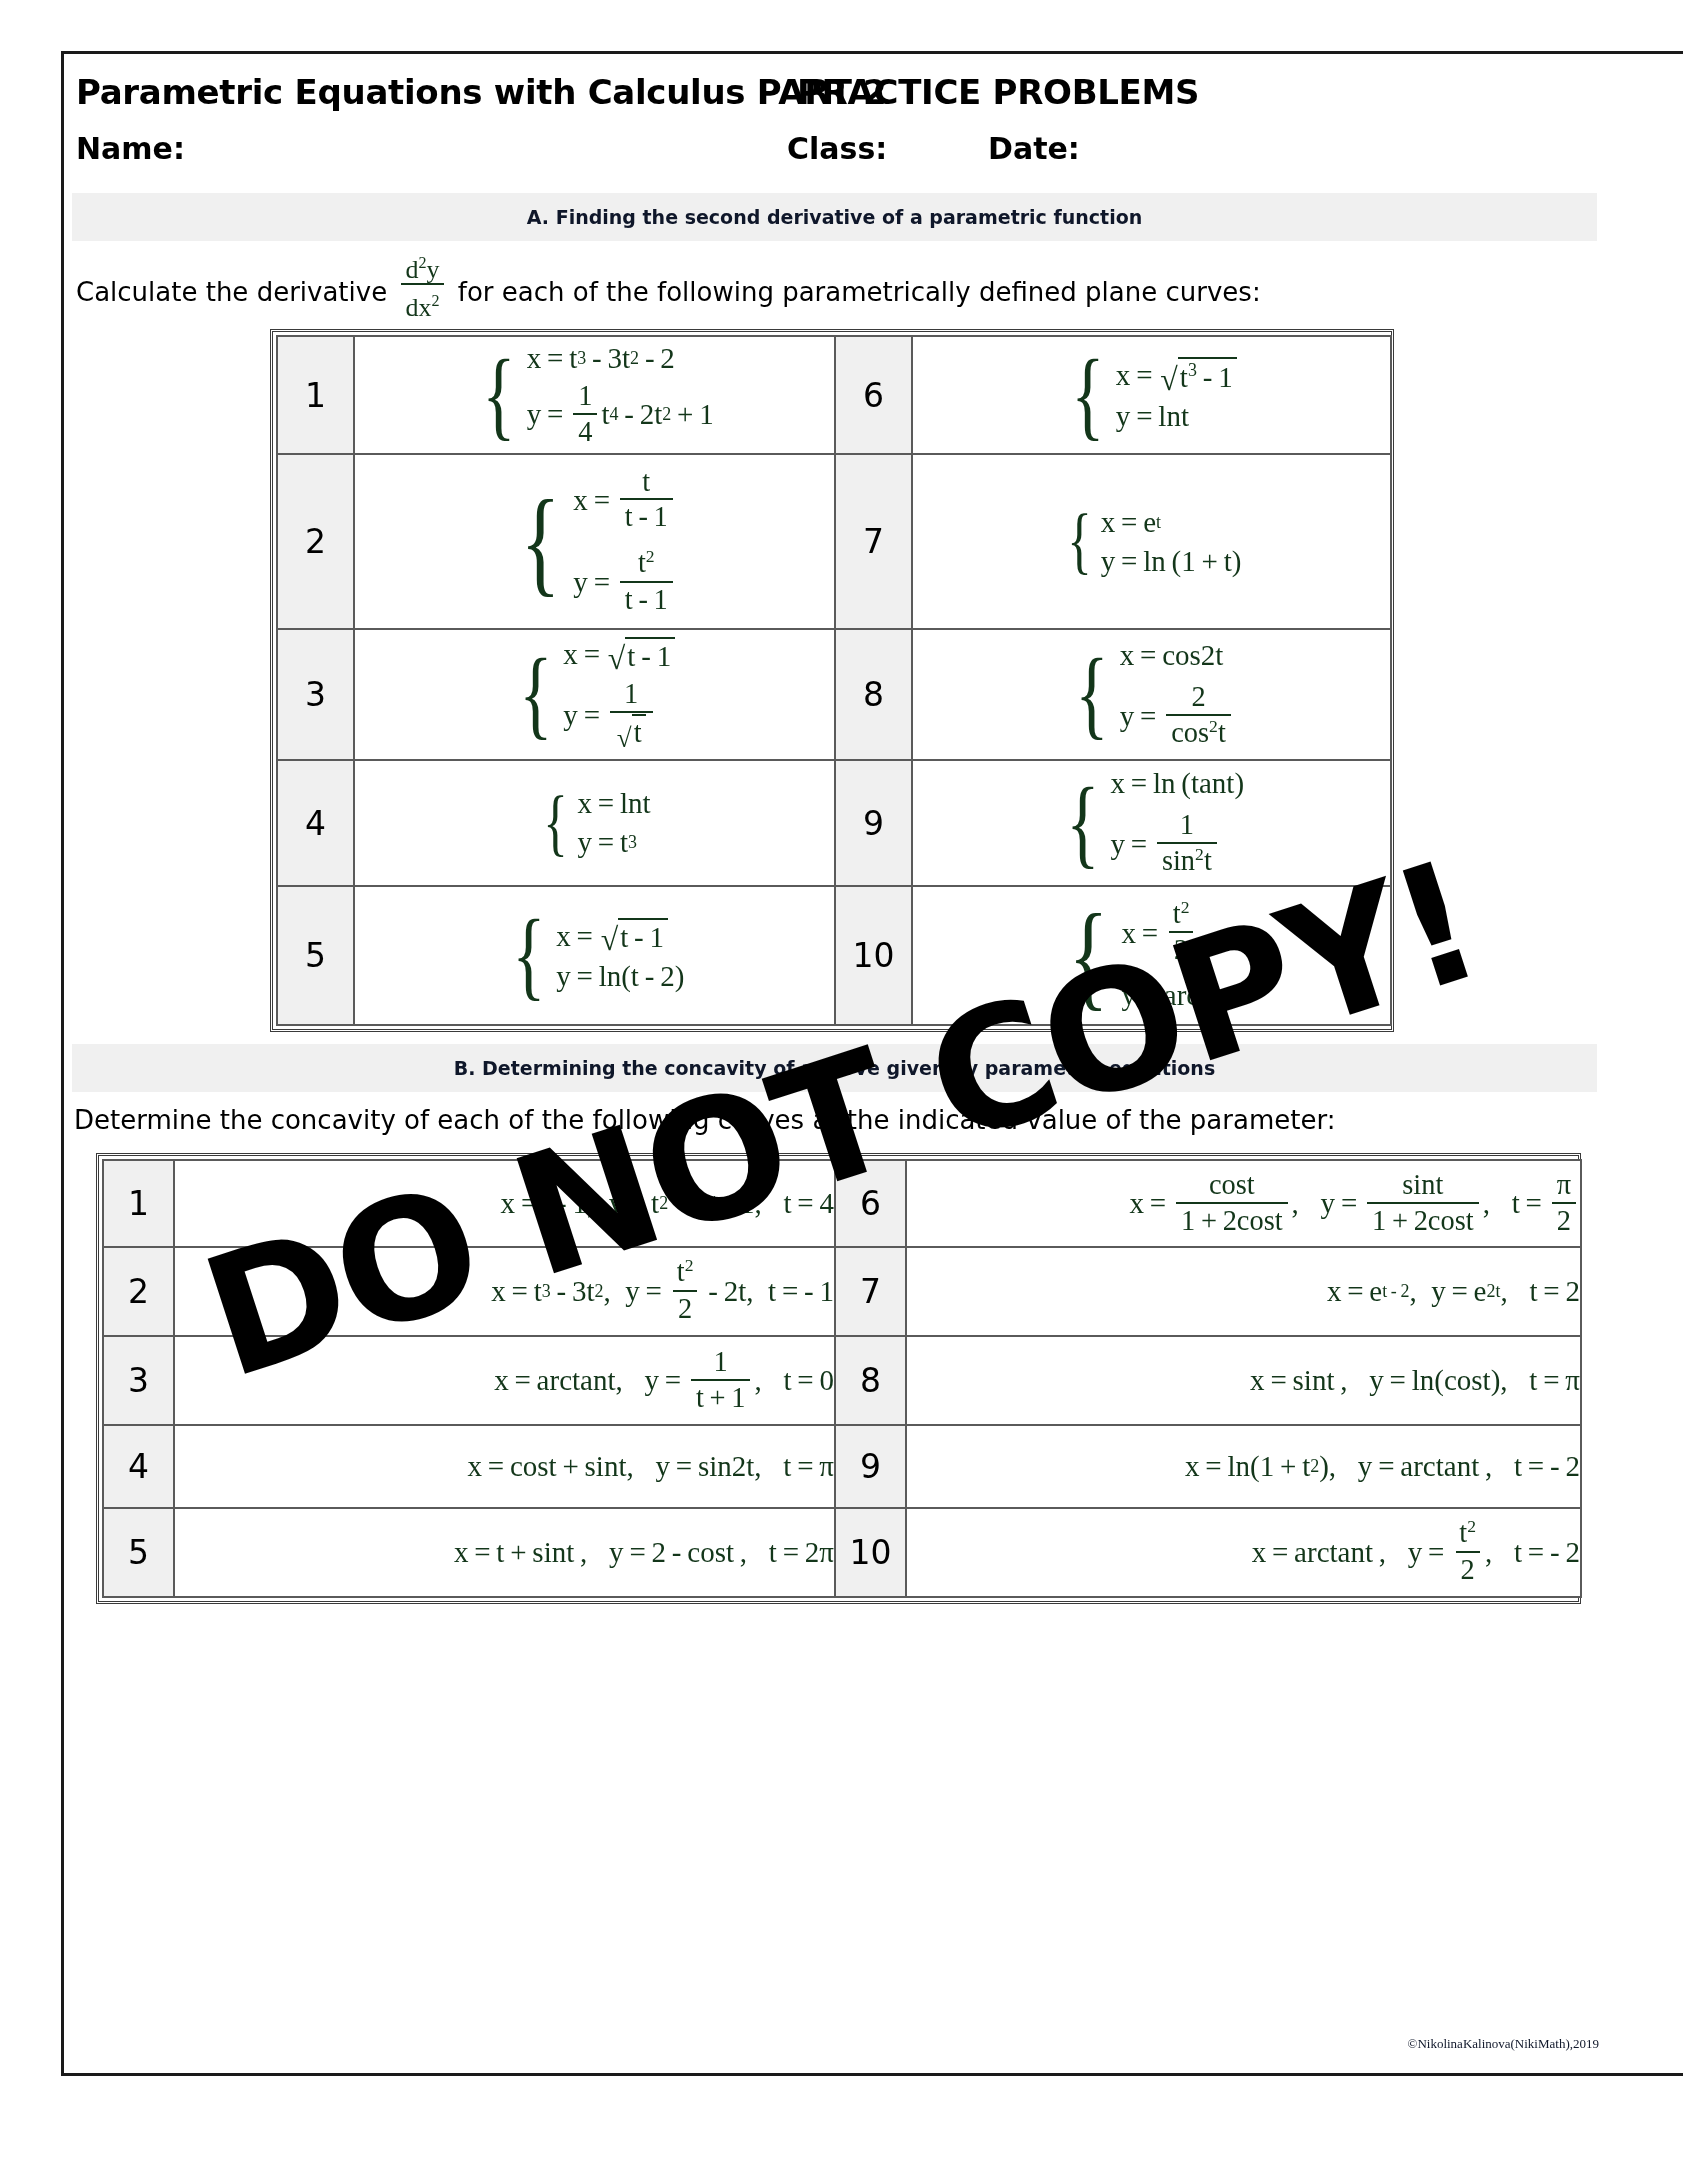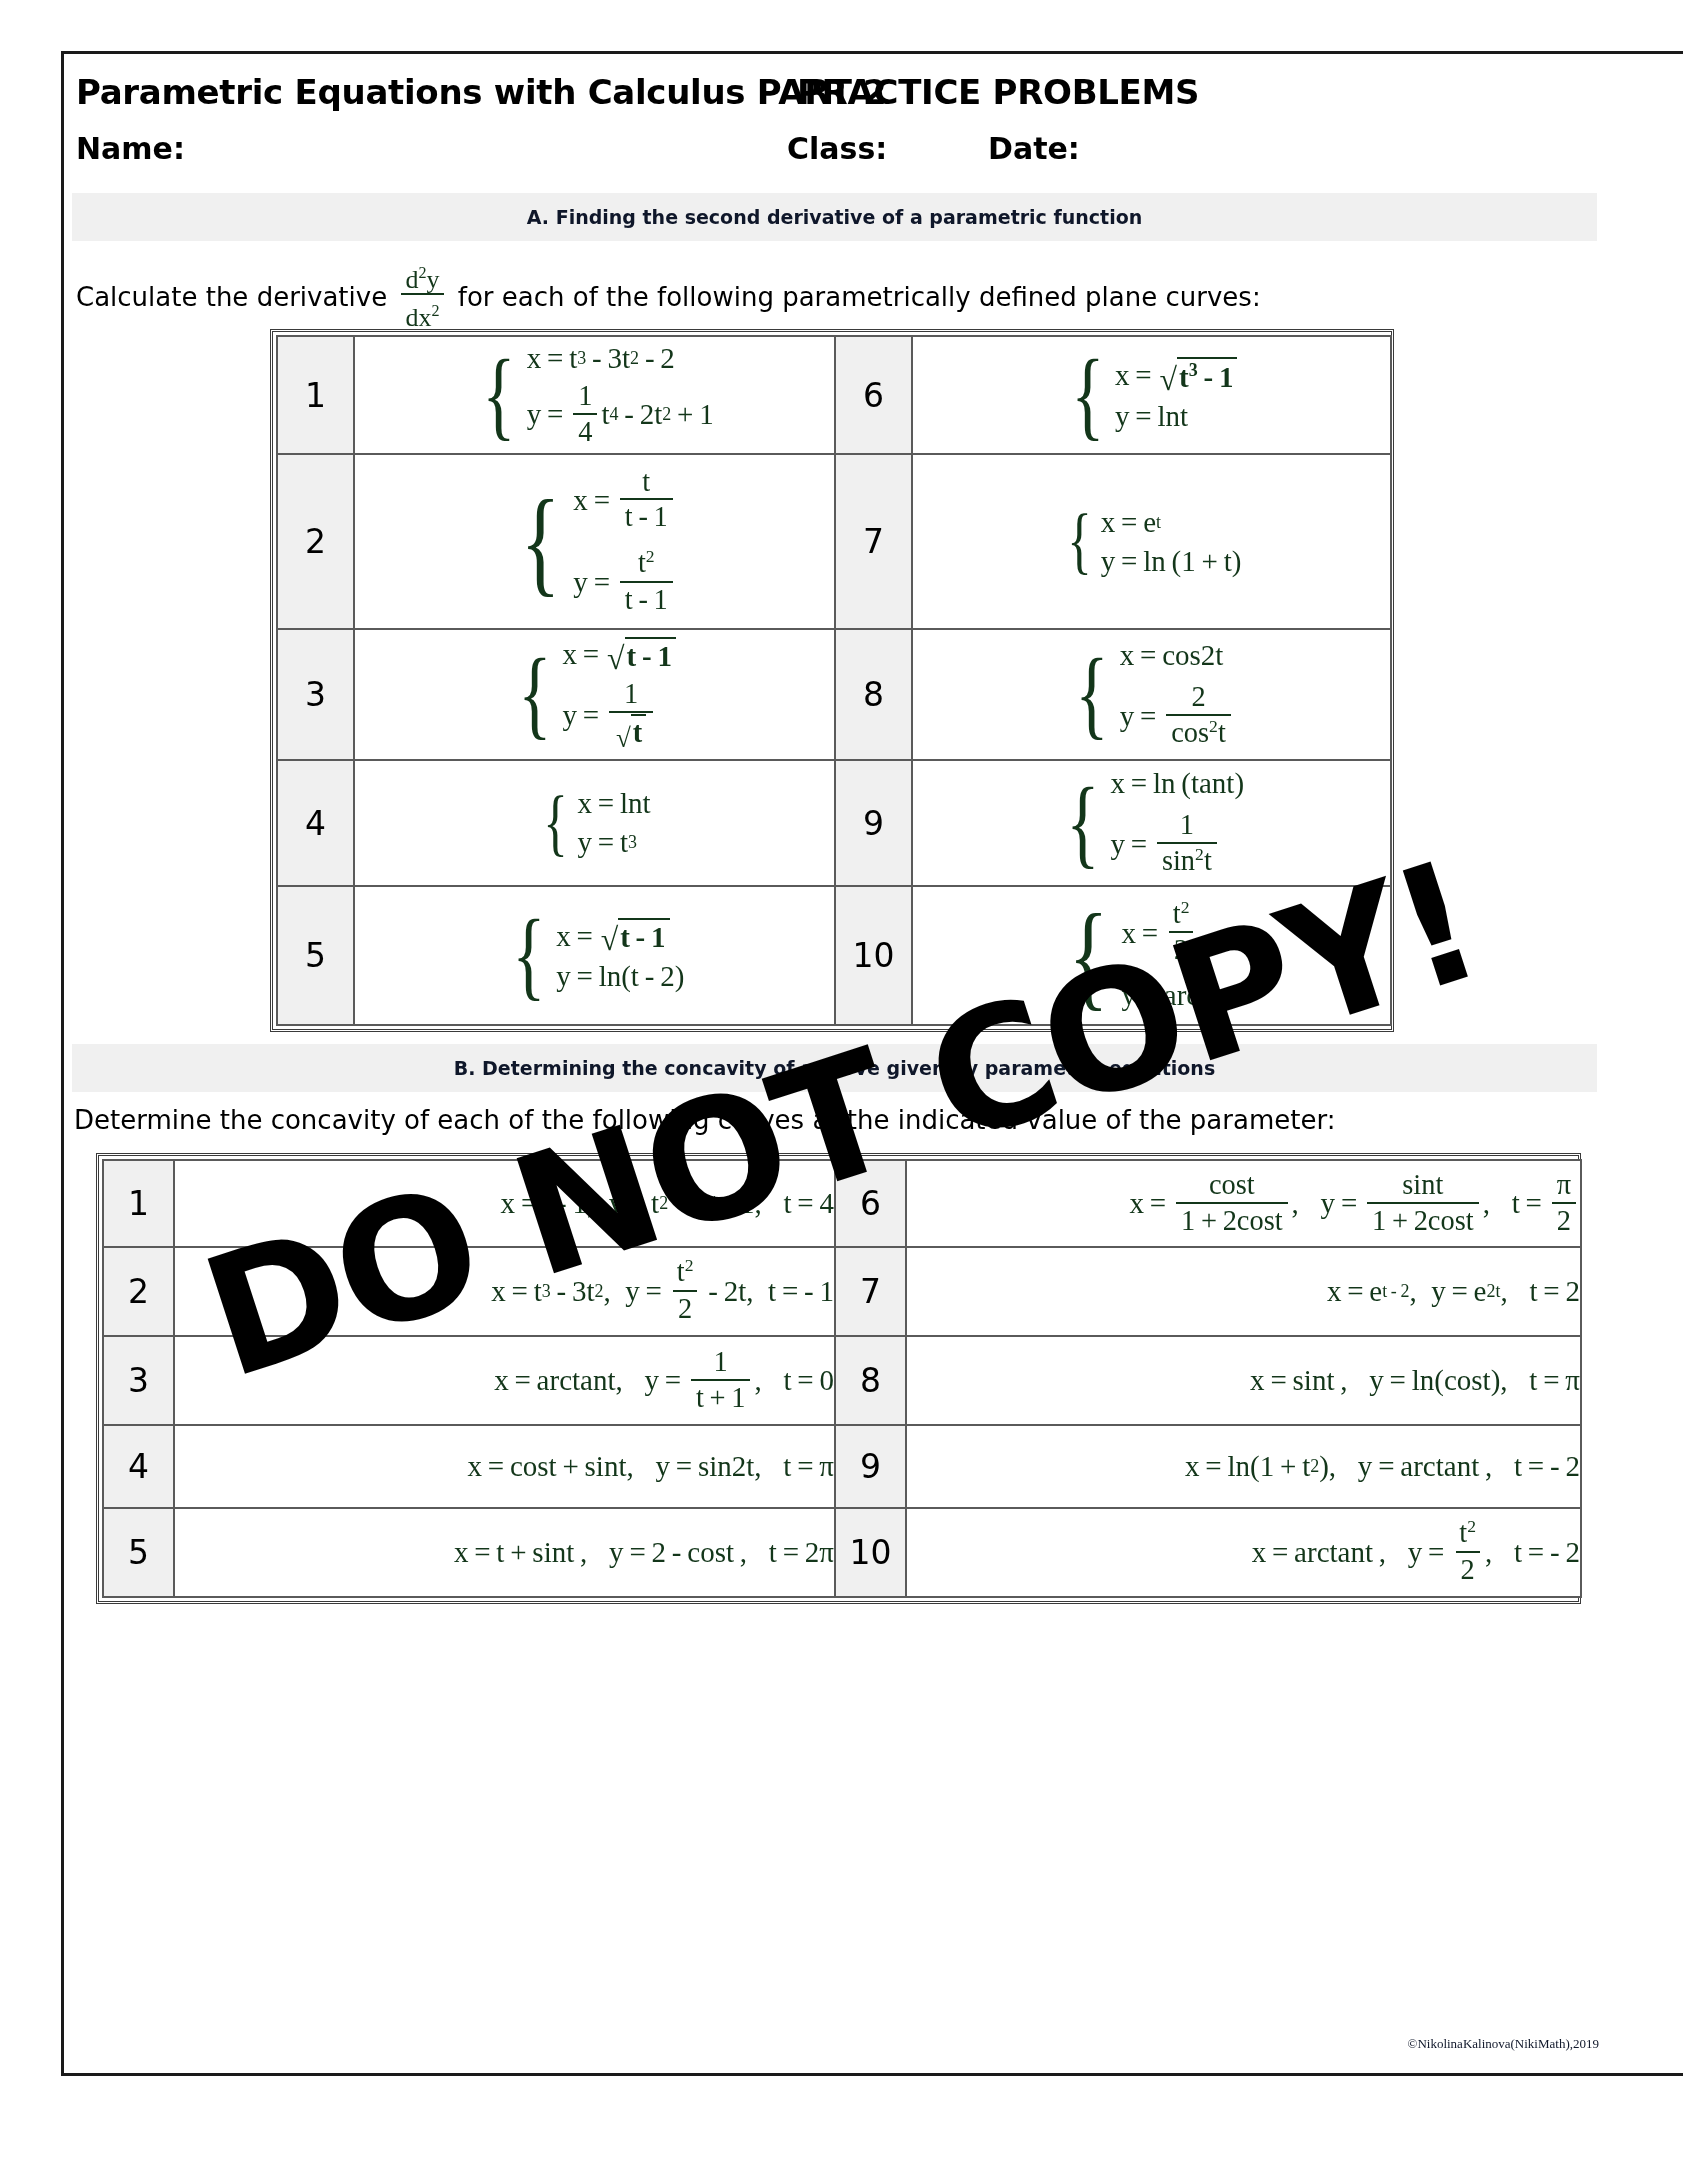--- a/index.html
+++ b/index.html
@@ -127,21 +127,20 @@
     font-family: "Liberation Serif", serif;
     color: #13361a;
     margin: 0 6px;
     position: relative;
     top: -2px;
   }
   .frac-inline .num {
     font-size: 26px;
     line-height: 1.05;
     padding: 0 4px;
-    margin-top: 10px;
   }
   .frac-inline .den {
     font-size: 26px;
     line-height: 1.05;
     padding: 8px 4px;
     border-top: 2px solid #13361a;
   }
   sup.sm { font-size: 0.62em; vertical-align: super; }
 
   
@@ -239,21 +238,20 @@
     font-size: 1.1em;
     line-height: 1;
     align-self: flex-end;
     position: relative;
     top: 2px;
   }
   .sqrt .rand {
     border-top: 2px solid #13361a;
     padding: 1px 4px 0 2px;
     line-height: 1.15;
-    font-weight: bold;
   }
 
   
   .watermark {
     position: absolute;
     left: 119px;
     top: 1178px;
     font-family: "DejaVu Sans", sans-serif;
     font-size: 166px;
     font-weight: 700;

